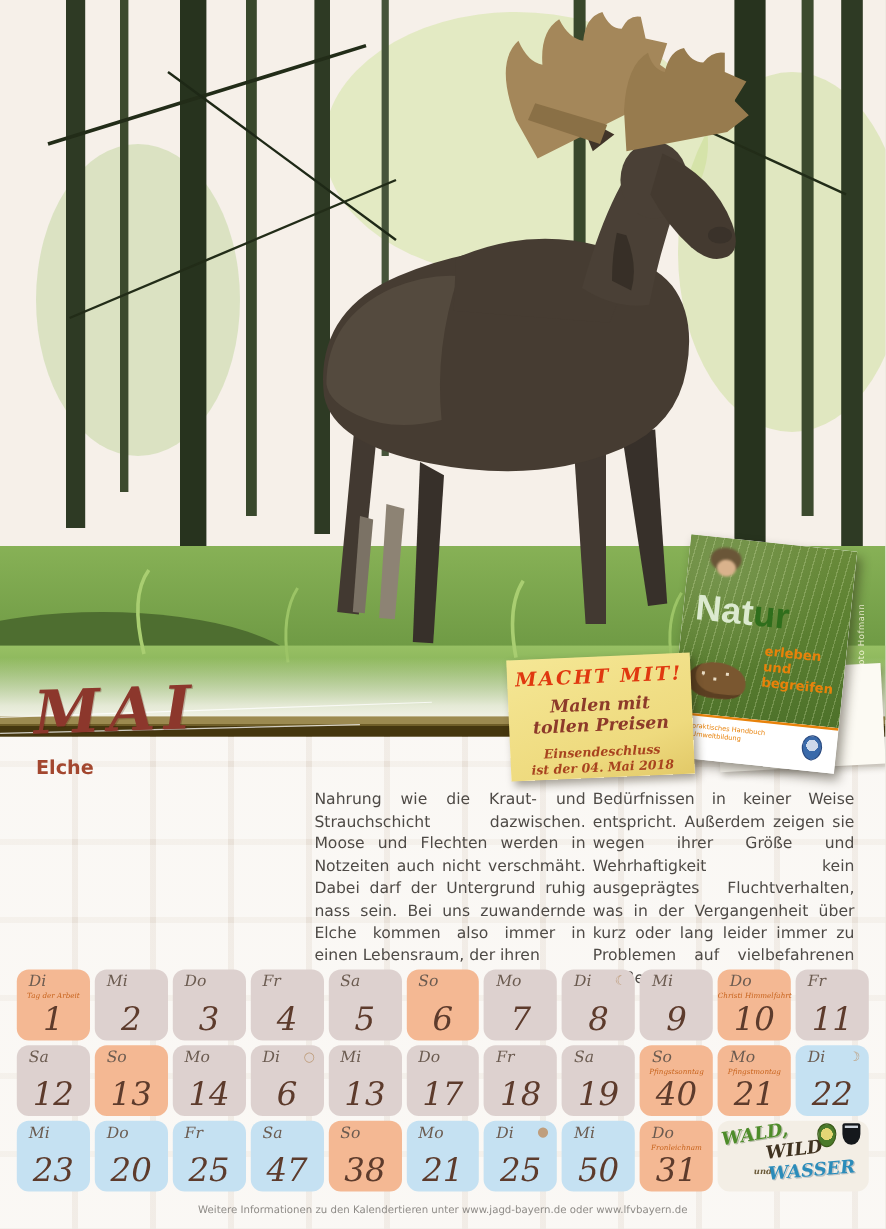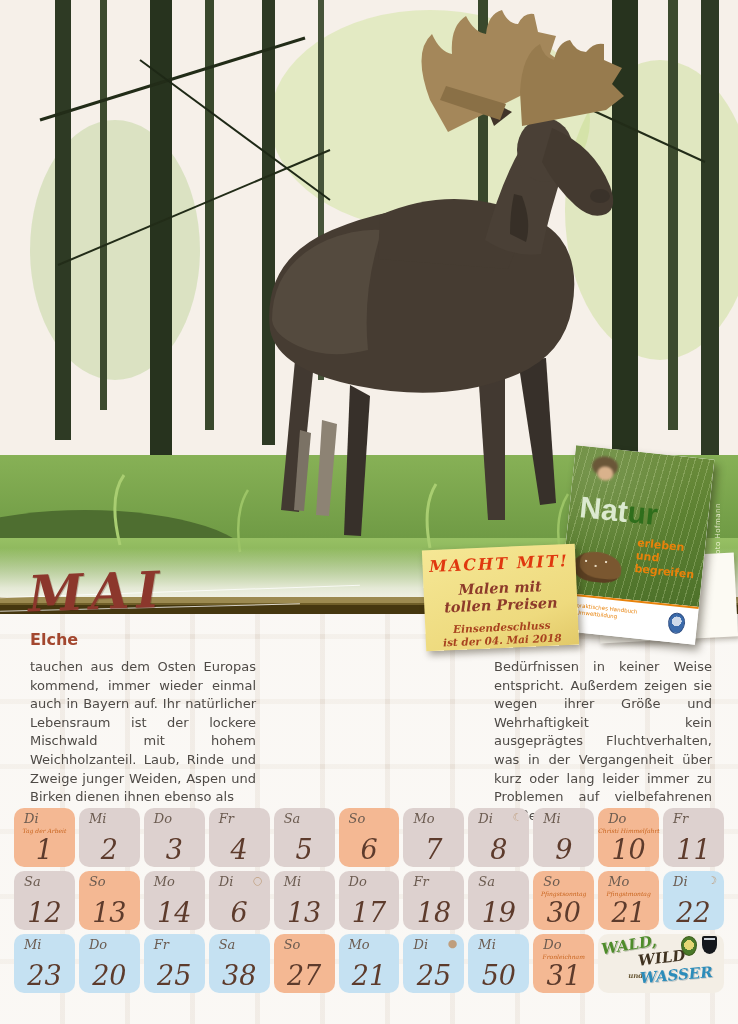--- a/index.html
+++ b/index.html
@@ -233,21 +233,21 @@
     <div class="foot">
       <div class="ftext">
         <div>ein praktisches Handbuch</div>
         <div>zur Umweltbildung</div>
       </div>
       <div class="crest-blue"></div>
     </div>
   </div>
 
   <div class="article-heading">Elche</div>
-  <div class="col c1">tauchen aus dem Osten Europas kommend, immer wieder einmal auch in Bayern auf. Ihr natürlicher Lebensraum ist der lockere Mischwald mit hohem Weichholzanteil. Laub, Rinde und Zweige junger Weiden, Aspen und Birken dienen ihnen ebenso als</div>
+  <div class="col c2">Nahrung wie die Kraut- und Strauchschicht dazwischen. Moose und Flechten werden in Notzeiten auch nicht verschmäht. Dabei darf der Untergrund ruhig nass sein. Bei uns zuwandernde Elche kommen also immer in einen Lebensraum, der ihren</div>
   <div class="col c3">Bedürfnissen in keiner Weise entspricht. Außerdem zeigen sie wegen ihrer Größe und Wehrhaftigkeit kein ausgeprägtes Fluchtverhalten, was in der Vergangenheit über kurz oder lang leider immer zu Problemen auf vielbefahrenen Straßen führte.</div>
 
   <div class="cal-grid">
     <div class="cal-cell holiday">
         <span class="day-name">Di</span>
         <span class="holiday-label">Tag der Arbeit</span>
         <span class="date-num">1</span>
       </div>
       <div class="cal-cell work">
         <span class="day-name">Mi</span>
@@ -320,21 +320,21 @@
         <span class="day-name">Fr</span>
         <span class="date-num">18</span>
       </div>
       <div class="cal-cell work">
         <span class="day-name">Sa</span>
         <span class="date-num">19</span>
       </div>
       <div class="cal-cell holiday">
         <span class="day-name">So</span>
         <span class="holiday-label">Pfingstsonntag</span>
-        <span class="date-num">30</span>
+        <span class="date-num">40</span>
       </div>
       <div class="cal-cell holiday">
         <span class="day-name">Mo</span>
         <span class="holiday-label">Pfingstmontag</span>
         <span class="date-num">21</span>
       </div>
       <div class="cal-cell ferien">
         <span class="day-name">Di</span>
         <span class="moon">☽</span>
         <span class="date-num">22</span>
@@ -346,25 +346,25 @@
       <div class="cal-cell ferien">
         <span class="day-name">Do</span>
         <span class="date-num">20</span>
       </div>
       <div class="cal-cell ferien">
         <span class="day-name">Fr</span>
         <span class="date-num">25</span>
       </div>
       <div class="cal-cell ferien">
         <span class="day-name">Sa</span>
+        <span class="date-num">47</span>
+      </div>
+      <div class="cal-cell holiday">
+        <span class="day-name">So</span>
         <span class="date-num">38</span>
-      </div>
-      <div class="cal-cell holiday">
-        <span class="day-name">So</span>
-        <span class="date-num">27</span>
       </div>
       <div class="cal-cell ferien">
         <span class="day-name">Mo</span>
         <span class="date-num">21</span>
       </div>
       <div class="cal-cell ferien">
         <span class="day-name">Di</span>
         <span class="moon">●</span>
         <span class="date-num">25</span>
       </div>
@@ -380,14 +380,15 @@
       <div class="logo-cell">
       <span class="logo-word w-wald">WALD,</span>
       <span class="logo-word w-wild">WILD</span>
       <span class="logo-word w-und">und</span>
       <span class="logo-word w-wasser">WASSER</span>
       <span class="crest-gold"></span>
       <span class="crest-black"></span>
     </div>
   </div>
 
+  <div class="footer-note">Weitere Informationen zu den Kalendertieren unter www.jagd-bayern.de oder www.lfvbayern.de</div>
 
 </div>
 
 </body></html>

